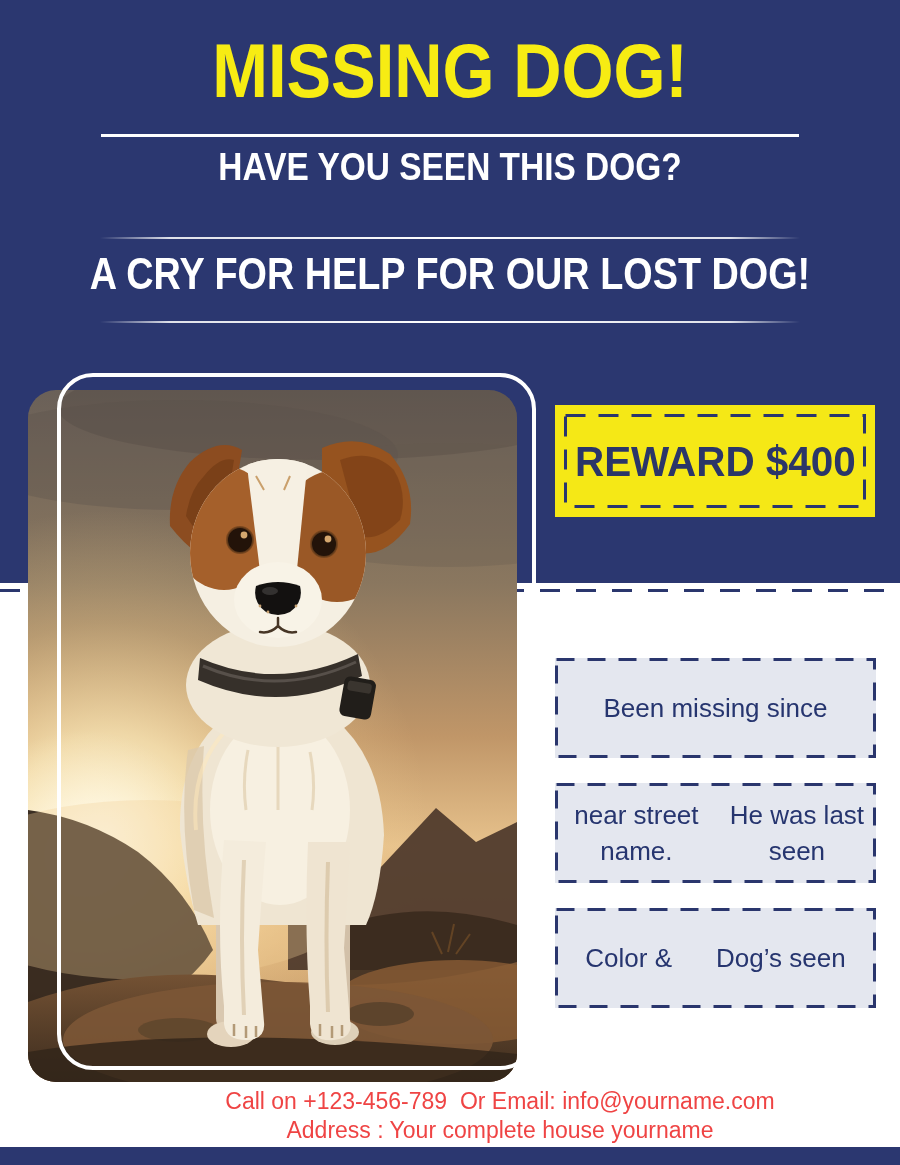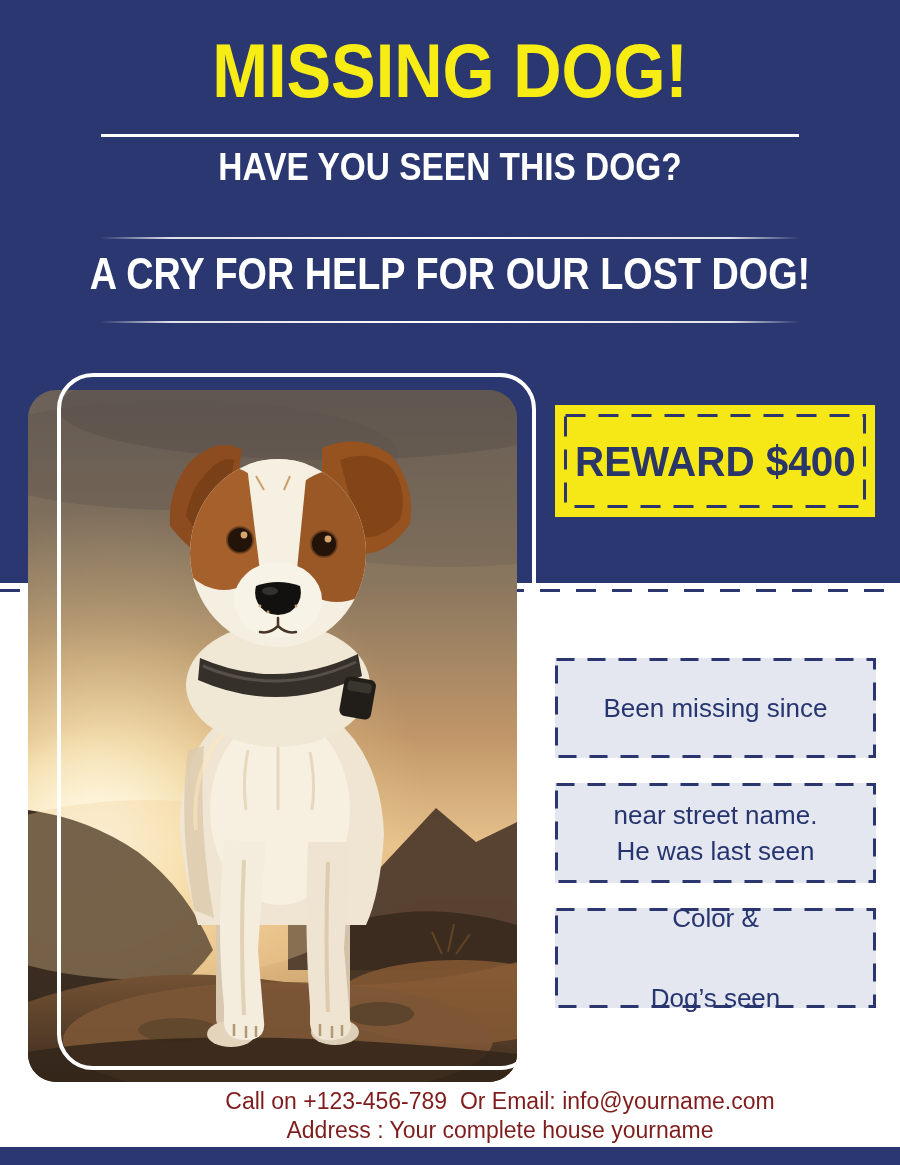--- a/index.html
+++ b/index.html
@@ -52,32 +52,32 @@
     background:#f5e816; z-index:1; display:flex; align-items:center; justify-content:center;text-align:center;
   }
   .reward svg.dash { position:absolute; left:0; top:0; width:100%; height:100%; }
   .reward-text {
     position:relative; color:#2b3668; font-size:43px; font-weight:700;
     transform:scaleX(.94); white-space:nowrap;
   }
   
   .info-box {
     position:absolute; left:555px; width:321px; height:100px; background:#e4e7ef;
-    display:flex; flex-direction:column; align-items:center; justify-content:center;
+    display:flex; flex-direction:row; align-items:center; justify-content:center;
     text-align:center; color:#26356f; font-size:26px; line-height:36px; z-index:1;
   }
   .info-box svg.dash { position:absolute; left:0; top:0; width:100%; height:100%; }
   .info-box .line { position:relative; }
   .box-1 { top:658px; }
   .box-2 { top:783px; }
   .box-3 { top:908px;gap:44px; }
   
   .contact {
     position:absolute; left:100px; top:1087px; width:800px; text-align:center;
-    color:#7f1d1d; font-size:23px; line-height:29px; z-index:1;
+    color:#ef4444; font-size:23px; line-height:29px; z-index:1;
   }
   .contact-line { white-space:pre-wrap; }
   .footer-bar { position:absolute; left:0; bottom:0; width:900px; height:18px; background:#2b3770; z-index:1; }
 </style>
 </head>
 <body>
 
 <div class="page">
 
   <div class="header"></div>

